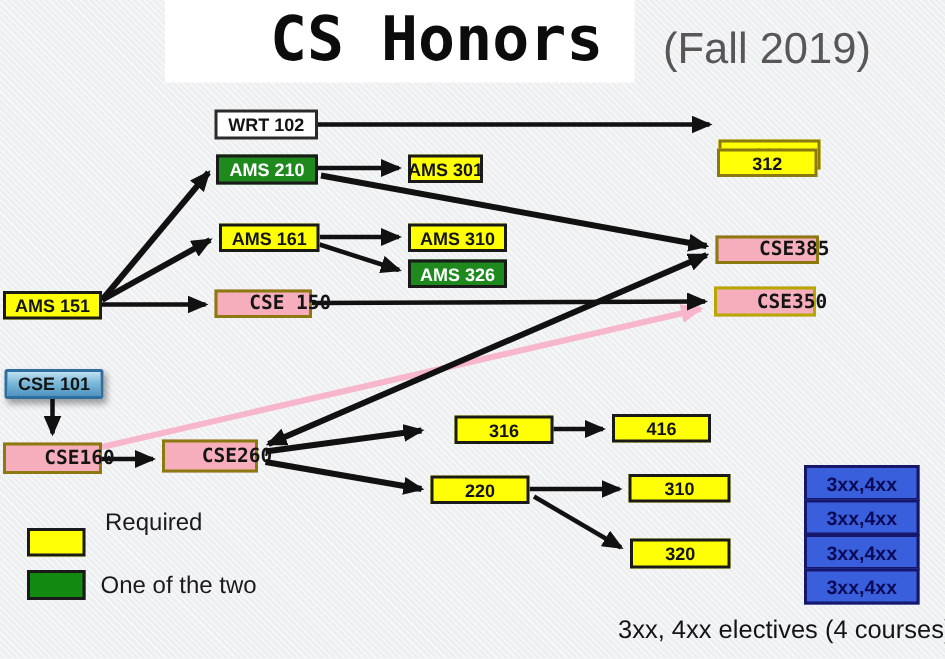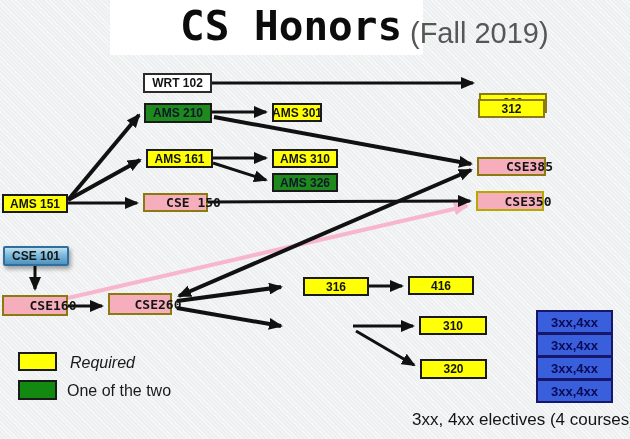--- a/index.html
+++ b/index.html
@@ -9,33 +9,33 @@
     background-image:repeating-linear-gradient(45deg, rgba(255,255,255,.55) 0 1px, rgba(0,0,0,0) 1px 3px);
     font-family:"Liberation Sans",sans-serif;
   }
   .titleband{position:absolute;left:110px;top:0;width:313px;height:55px;background:#ffffff;}
   .title-main{
     position:absolute;left:180px;top:4px;
     font-family:"DejaVu Sans Mono",monospace;font-weight:bold;
     font-size:41px;line-height:1.1;color:#0c0c0c;letter-spacing:0px;white-space:nowrap;
   }
   .title-term{
-    position:absolute;left:410px;top:17px;
+    position:absolute;left:442px;top:17px;
     font-size:29px;color:#575757;white-space:nowrap;
   }
   svg.edges{position:absolute;left:0;top:0;z-index:1;}
   .node{
     position:absolute;box-sizing:border-box;z-index:2;
     display:flex;align-items:center;justify-content:center;
     font:bold 12px "Liberation Sans",sans-serif;color:#141414;
     border:2px solid #1a1a1a;white-space:nowrap;
   }
   .yellow{background:#ffff05;}
   .oliveb{border-color:#8a7a10;}
-  .green{background:#1e8a1e;color:#0f172a;}
+  .green{background:#1e8a1e;color:#ffffff;}
   .white{background:#ffffff;border-color:#2b2b2b;}
   .pink{
     background:#f6aebc;border-color:#8a7a10;
     font-family:"DejaVu Sans Mono",monospace;font-size:13px;font-weight:bold;padding-left:36px;
   }
   .pink.ylwb{border-color:#b5a800;text-align:center;}
   .blue{background:#3a5fdc;border:2px solid #16166a;color:#0a0a55;font-size:13px;}
   .cse101{
     background:linear-gradient(180deg,#bfe0f0 0%,#7db9da 45%,#4f93c0 100%);
     border-color:#2f6f9f;border-radius:2px;
@@ -95,28 +95,29 @@
   <div class="node green" style="left:272px;top:173px;width:66px;height:19px;">AMS 326</div>
   <div class="node yellow" style="left:2px;top:194px;width:66px;height:19px;">AMS 151</div>
   <div class="node pink" style="left:143px;top:193px;width:65px;height:19px;">CSE 150</div>
   <div class="node pink" style="left:477px;top:157px;width:69px;height:19px;">CSE385</div>
   <div class="node pink ylwb" style="left:476px;top:191px;width:68px;height:20px;">CSE350</div>
   <div class="node cse101" style="left:3px;top:246px;width:66px;height:20px;">CSE 101</div>
   <div class="node pink" style="left:2px;top:295px;width:66px;height:21px;">CSE160</div>
   <div class="node pink" style="left:108px;top:293px;width:64px;height:22px;">CSE260</div>
   <div class="node yellow" style="left:287px;top:277px;width:66px;height:19px;margin-left:16px;">316</div>
   <div class="node yellow" style="left:408px;top:276px;width:66px;height:19px;">416</div>
+  <div class="node yellow" style="left:287px;top:317px;width:66px;height:19px;">220</div>
   <div class="node yellow" style="left:419px;top:316px;width:68px;height:19px;">310</div>
   <div class="node yellow" style="left:420px;top:359px;width:67px;height:20px;">320</div>
 
   <div class="node blue" style="left:536px;top:310px;width:77px;height:24px;">3xx,4xx</div>
   <div class="node blue" style="left:536px;top:333px;width:77px;height:24px;">3xx,4xx</div>
   <div class="node blue" style="left:536px;top:356px;width:77px;height:24px;">3xx,4xx</div>
   <div class="node blue" style="left:536px;top:379px;width:77px;height:24px;">3xx,4xx</div>
 
   <div class="swatch" style="left:18px;top:352px;width:39px;height:19px;background:#ffff05;"></div>
-  <div class="legend-label" style="left:70px;top:354px;font-style:italic;">Required</div>
+  <div class="legend-label" style="left:70px;top:340px;">Required</div>
   <div class="swatch" style="left:18px;top:380px;width:39px;height:20px;background:#128a12;"></div>
   <div class="legend-label" style="left:67px;top:382px;">One of the two</div>
 
   <div class="note" style="left:412px;top:410px;">3xx, 4xx electives (4 courses)</div>
 
 </div>
 
 </body></html>

